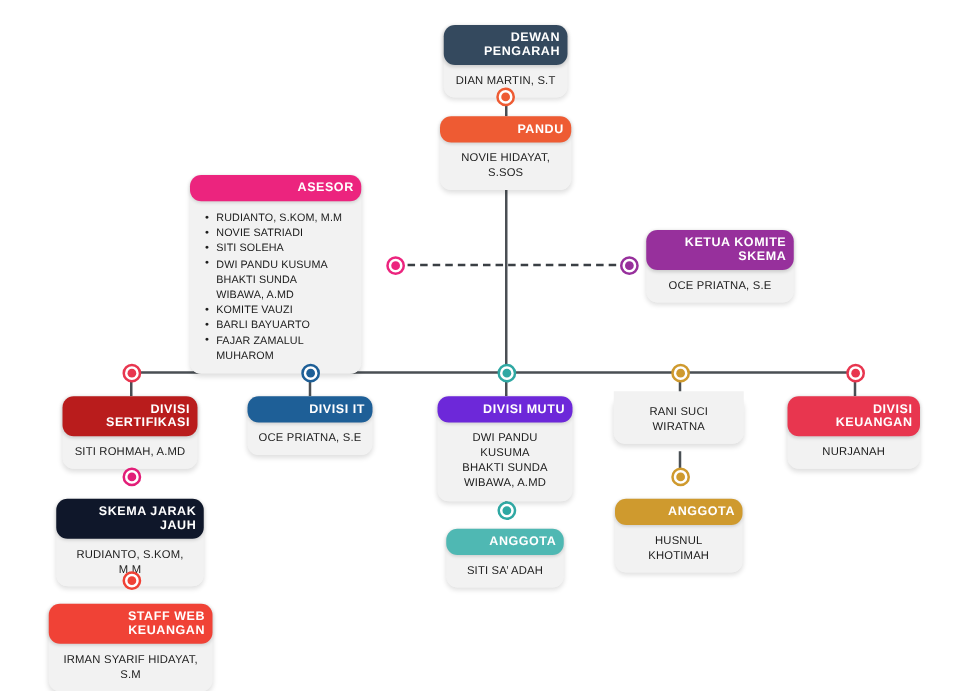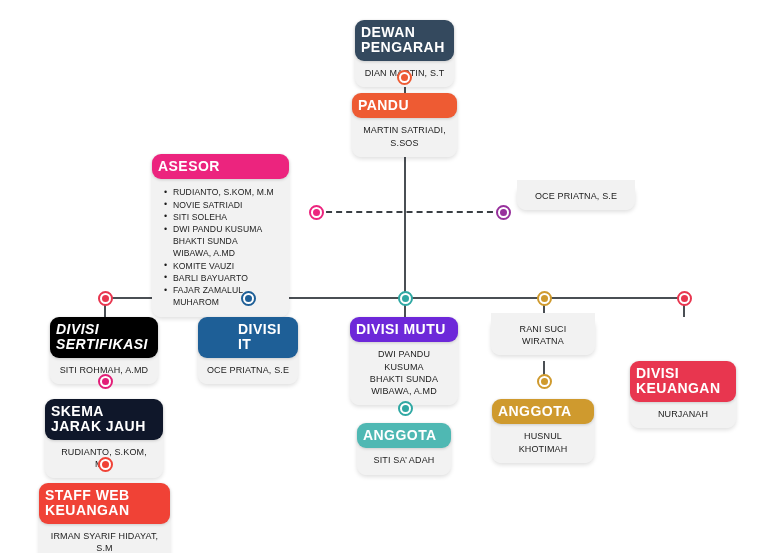--- a/index.html
+++ b/index.html
@@ -55,22 +55,22 @@
     position: absolute;
     z-index: 3;
     border-radius: 9px;
     background: #f2f2f2;
     box-shadow: 0 2px 4px rgba(0,0,0,0.13);
     overflow: visible;
   }
   .node .hdr {
     border-radius: 9px;
     color: #ffffff;
-    text-align: left;
-    font-size: 14px;
+    text-align: right;
+    font-size: 10px;
     font-weight: bold;
     letter-spacing: 0.45px;
     padding: 5px 6px 5px;
     line-height: 1.1;
     position: relative;
     z-index: 2;
     box-shadow: 0 1px 3px rgba(0,0,0,0.16);
   }
   .node .body {
     text-align: center;
@@ -156,66 +156,67 @@
   <div class="dot" style="left:398px; top:401px; color:#2fa8a3;"></div>
   <div class="dot" style="left:537px; top:374px; color:#cf9a2e;"></div>
 
   <div class="node" style="left:355px; top:20px; width:99px;">
     <div class="hdr" style="background:#34495e;">DEWAN PENGARAH</div>
     <div class="body">DIAN MARTIN, S.T</div>
   </div>
 
   <div class="node" style="left:352px; top:93px; width:105px;">
     <div class="hdr" style="background:#ee5b33;">PANDU</div>
-    <div class="body">MARTIN SATRIADI, S.SOS</div>
-  </div>
-
-  <div class="node" style="left:152px; top:154px; width:137px;">
+    <div class="body">NOVIE HIDAYAT, S.SOS</div>
+  </div>
+
+  <div class="node" style="left:152px; top:140px; width:137px;">
     <div class="hdr" style="background:#ec247e;">ASESOR</div>
     <div class="listbody">
       <ul id="asesor-list">
           <li>RUDIANTO, S.KOM, M.M</li>
           <li>NOVIE SATRIADI</li>
           <li>SITI SOLEHA</li>
           <li>DWI PANDU KUSUMA
 BHAKTI SUNDA
 WIBAWA, A.MD</li>
           <li>KOMITE VAUZI</li>
           <li>BARLI BAYUARTO</li>
           <li>FAJAR ZAMALUL MUHAROM</li>
         </ul>
     </div>
   </div>
 
   <div class="node" style="left:517px; top:184px; width:118px;">
+    <div class="hdr" style="background:#97309c;">KETUA KOMITE SKEMA</div>
     <div class="body">OCE PRIATNA, S.E</div>
   </div>
 
   <div class="node" style="left:50px; top:317px; width:108px;">
-    <div class="hdr" style="background:#000000;font-style:italic;">DIVISI SERTIFIKASI</div>
+    <div class="hdr" style="background:#b91c1c;">DIVISI SERTIFIKASI</div>
     <div class="body">SITI ROHMAH, A.MD</div>
   </div>
 
   <div class="node" style="left:198px; top:317px; width:100px;">
     <div class="hdr" style="background:#1e5f97;padding-left:40px;">DIVISI IT</div>
     <div class="body">OCE PRIATNA, S.E</div>
   </div>
 
   <div class="node" style="left:350px; top:317px; width:108px;">
     <div class="hdr" style="background:#6d28d9;">DIVISI MUTU</div>
     <div class="body multi" style="white-space:pre-line;">DWI PANDU KUSUMA
 BHAKTI SUNDA
 WIBAWA, A.MD</div>
   </div>
 
   <div class="node" style="left:491px; top:317px; width:104px;">
     <div class="body">RANI SUCI WIRATNA</div>
   </div>
 
-  <div class="node" style="left:630px; top:317px; width:106px;margin-top:44px;">
+  <div class="node" style="left:630px; top:317px; width:106px;">
     <div class="hdr" style="background:#e8364f;">DIVISI KEUANGAN</div>
     <div class="body">NURJANAH</div>
   </div>
 
   <div class="node" style="left:45px; top:399px; width:118px;">
     <div class="hdr" style="background:#0f172a;">SKEMA JARAK JAUH</div>
     <div class="body">RUDIANTO, S.KOM, M.M</div>
   </div>
 
   <div class="node" style="left:39px; top:483px; width:131px;">

